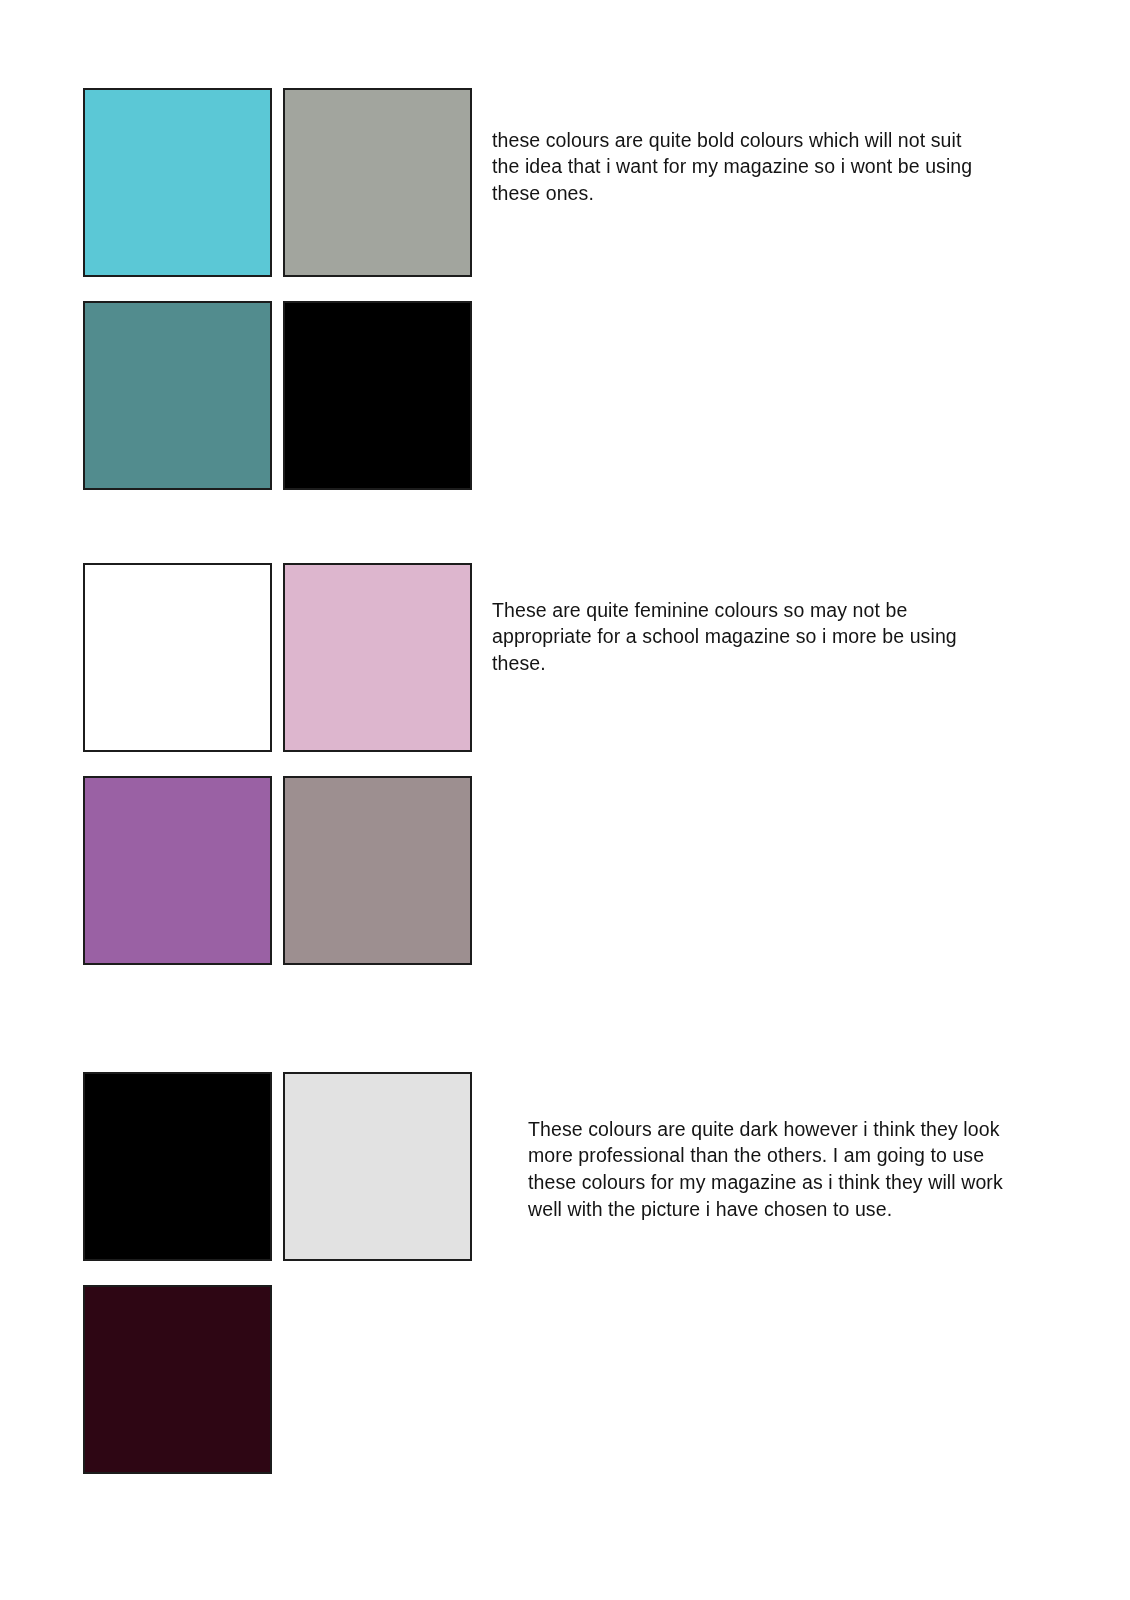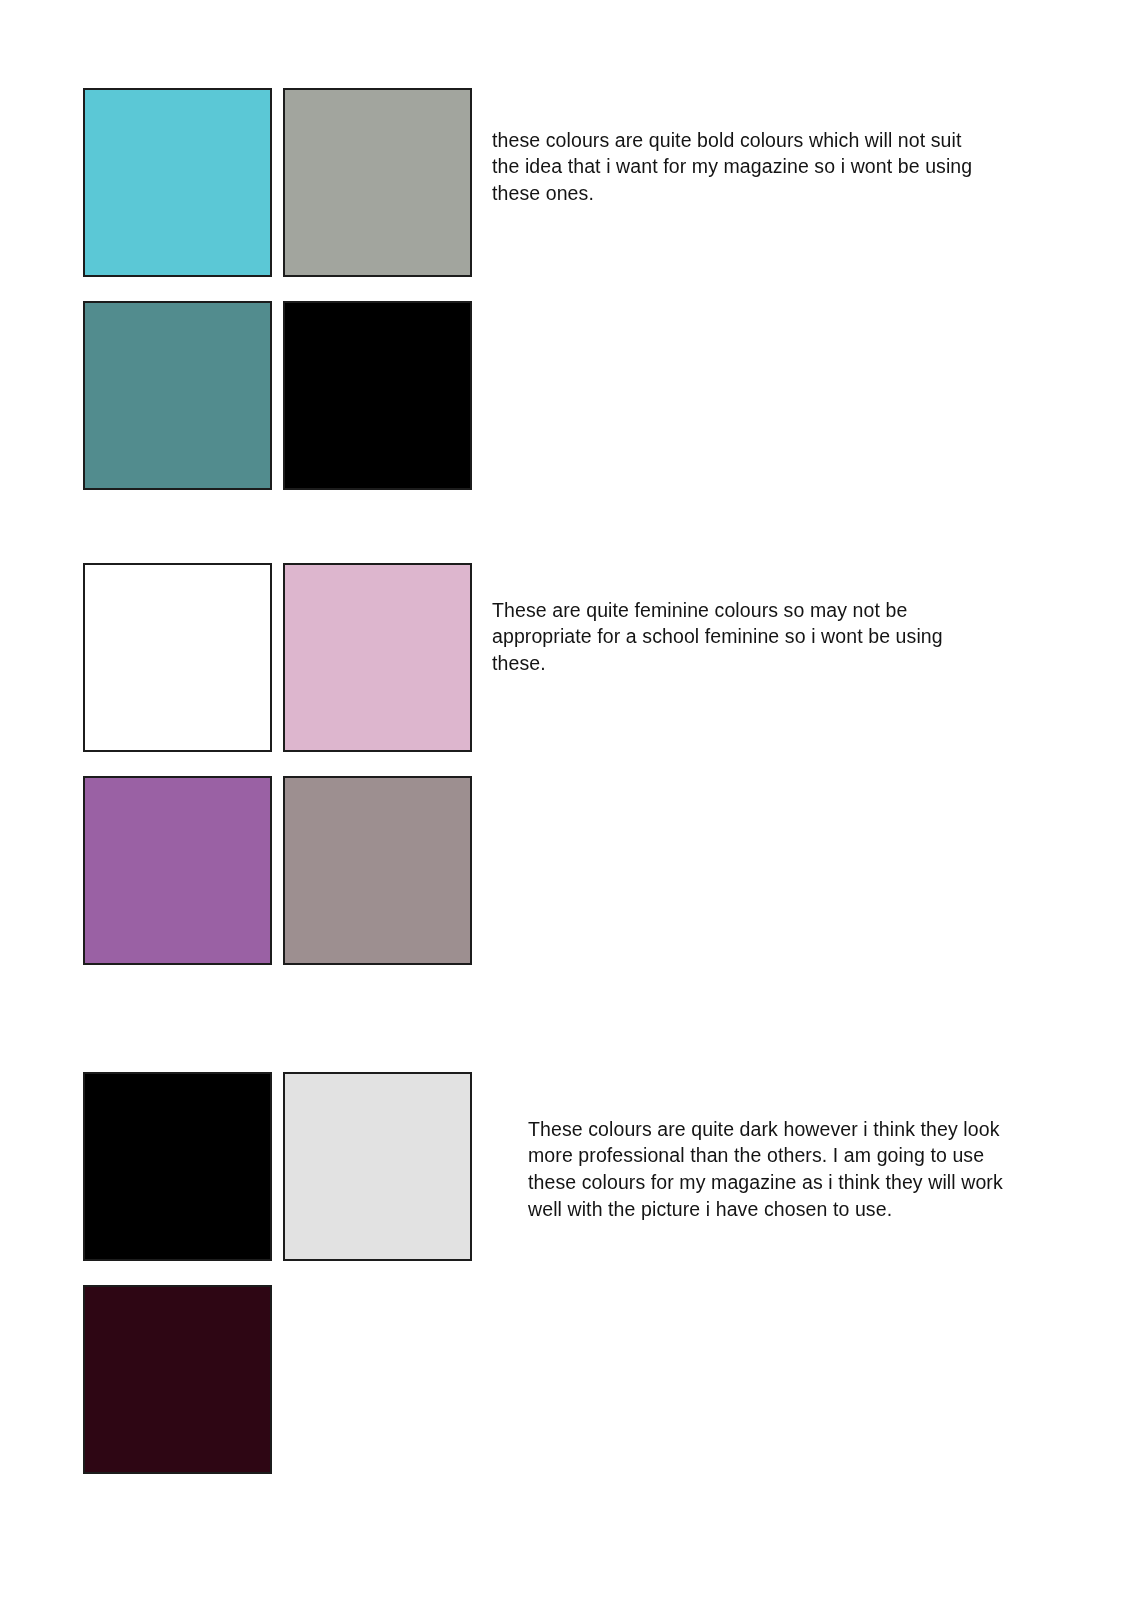--- a/index.html
+++ b/index.html
@@ -104,21 +104,21 @@
     <div class="swatch-grid">
       <div class="swatch-row row-1">
         <div class="swatch col-1" style="background: rgb(255, 255, 255); border-color: rgb(28, 28, 28);"></div>
         <div class="swatch col-2" style="background: rgb(221, 182, 206); border-color: rgb(28, 28, 28);"></div>
       </div>
       <div class="swatch-row row-2">
         <div class="swatch col-1" style="background: rgb(154, 97, 164); border-color: rgb(28, 28, 28);"></div>
         <div class="swatch col-2" style="background: rgb(157, 143, 144); border-color: rgb(28, 28, 28);"></div>
       </div>
     </div>
-    <p class="commentary" style="color: rgb(20, 20, 20);">These are quite feminine colours so may not be appropriate for a school feminine so i wont be using these.</p>
+    <p class="commentary" style="color: rgb(20, 20, 20);">These are quite feminine colours so may not be appropriate for a school magazine so i more be using these.</p>
   </div>
 
   <div class="palette-group" id="group-3">
     <div class="swatch-grid">
       <div class="swatch-row row-1">
         <div class="swatch col-1" style="background: rgb(0, 0, 0); border-color: rgb(28, 28, 28);"></div>
         <div class="swatch col-2" style="background: rgb(226, 226, 226); border-color: rgb(28, 28, 28);"></div>
       </div>
       <div class="swatch-row row-2">
         <div class="swatch col-1" style="background: rgb(46, 6, 20); border-color: rgb(28, 28, 28);"></div>

